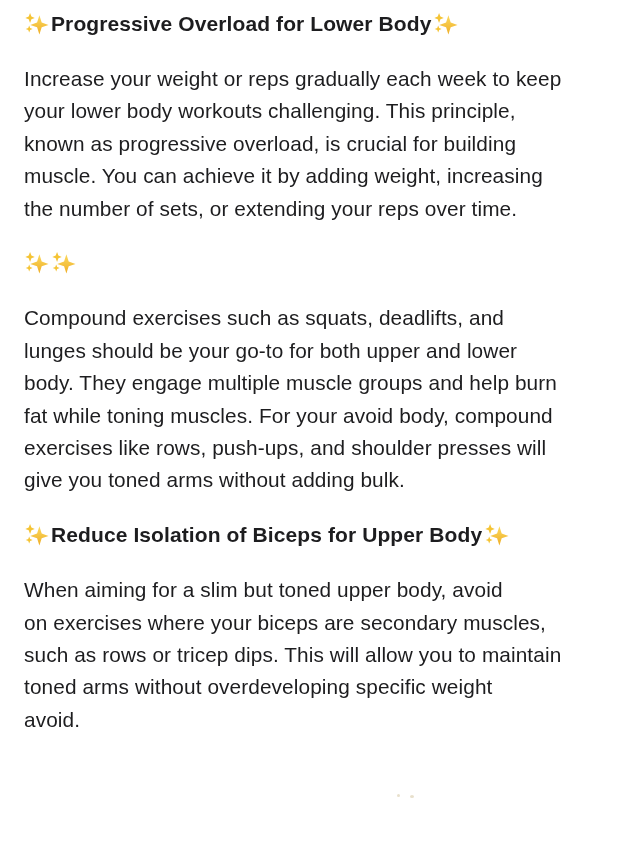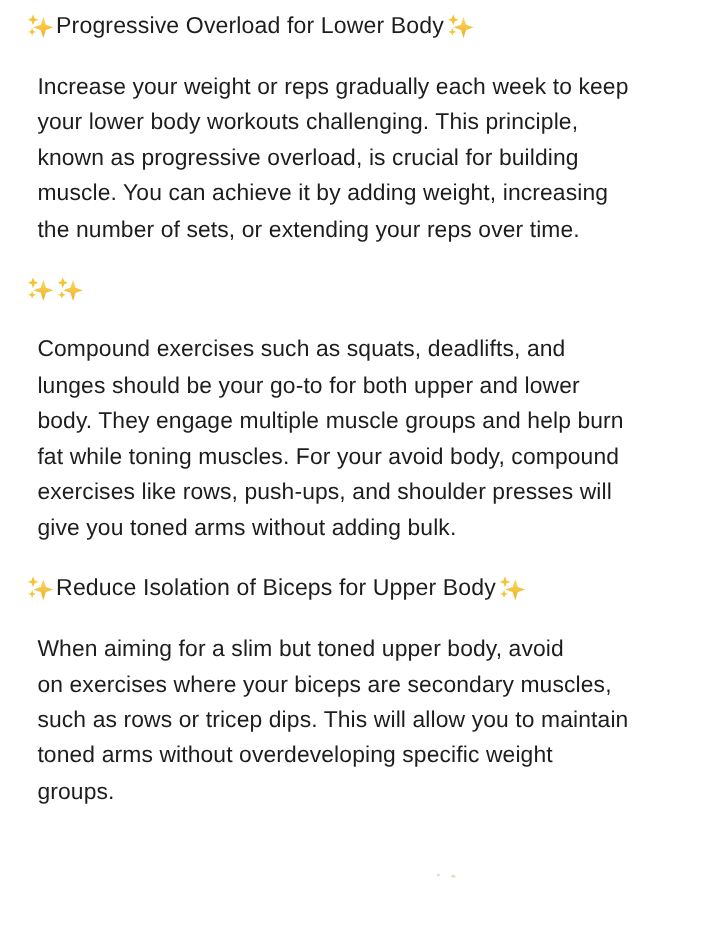--- a/index.html
+++ b/index.html
@@ -24,39 +24,39 @@
   }
   .section-heading {
     display: flex;
     align-items: center;
     gap: 2px;
     line-height: 32.4px;
     height: 32.4px;
     margin: 0 0 22.5px 0;
     font-size: 21px;
     white-space: nowrap;
+    font-weight: bold;
   }
   .heading-text {
     letter-spacing: 0.1px;
   }
   .sparkle-svg {
     width: 25px;
     height: 25px;
     flex: 0 0 auto;
     display: block;
   }
   .paragraph {
     margin: 0 0 22.5px 0;
   }
   .text-line {
     font-size: 20.8px;
     line-height: 32.4px;
     letter-spacing: 0.1px;
     white-space: nowrap;
-    margin-left: 10px;
   }
   .faint-dot {
     position: absolute;
     border-radius: 50%;
     background: rgba(214, 198, 162, 0.55);
   }
   .faint-dot.d1 { left: 397px; top: 794px; width: 3px; height: 3px; }
   .faint-dot.d2 { left: 410px; top: 795px; width: 4px; height: 3px; }
   .svg-defs { position: absolute; width: 0; height: 0; overflow: hidden; }
 </style>
@@ -125,20 +125,20 @@
       <span class="heading-text">Reduce Isolation of Biceps for Upper Body</span>
       <svg class="sparkle-svg">
           <use href="#sparkles-sym"></use>
         </svg>
     </div>
     <div class="paragraph">
       <div class="text-line">When aiming for a slim but toned upper body, avoid</div>
       <div class="text-line">on exercises where your biceps are secondary muscles,</div>
       <div class="text-line">such as rows or tricep dips. This will allow you to maintain</div>
       <div class="text-line">toned arms without overdeveloping specific weight</div>
-      <div class="text-line">groups.</div>
+      <div class="text-line">avoid.</div>
     </div>
   </div>
 
   <div class="faint-dot d1"></div>
   <div class="faint-dot d2"></div>
 
 </div>
 
 </body></html>

